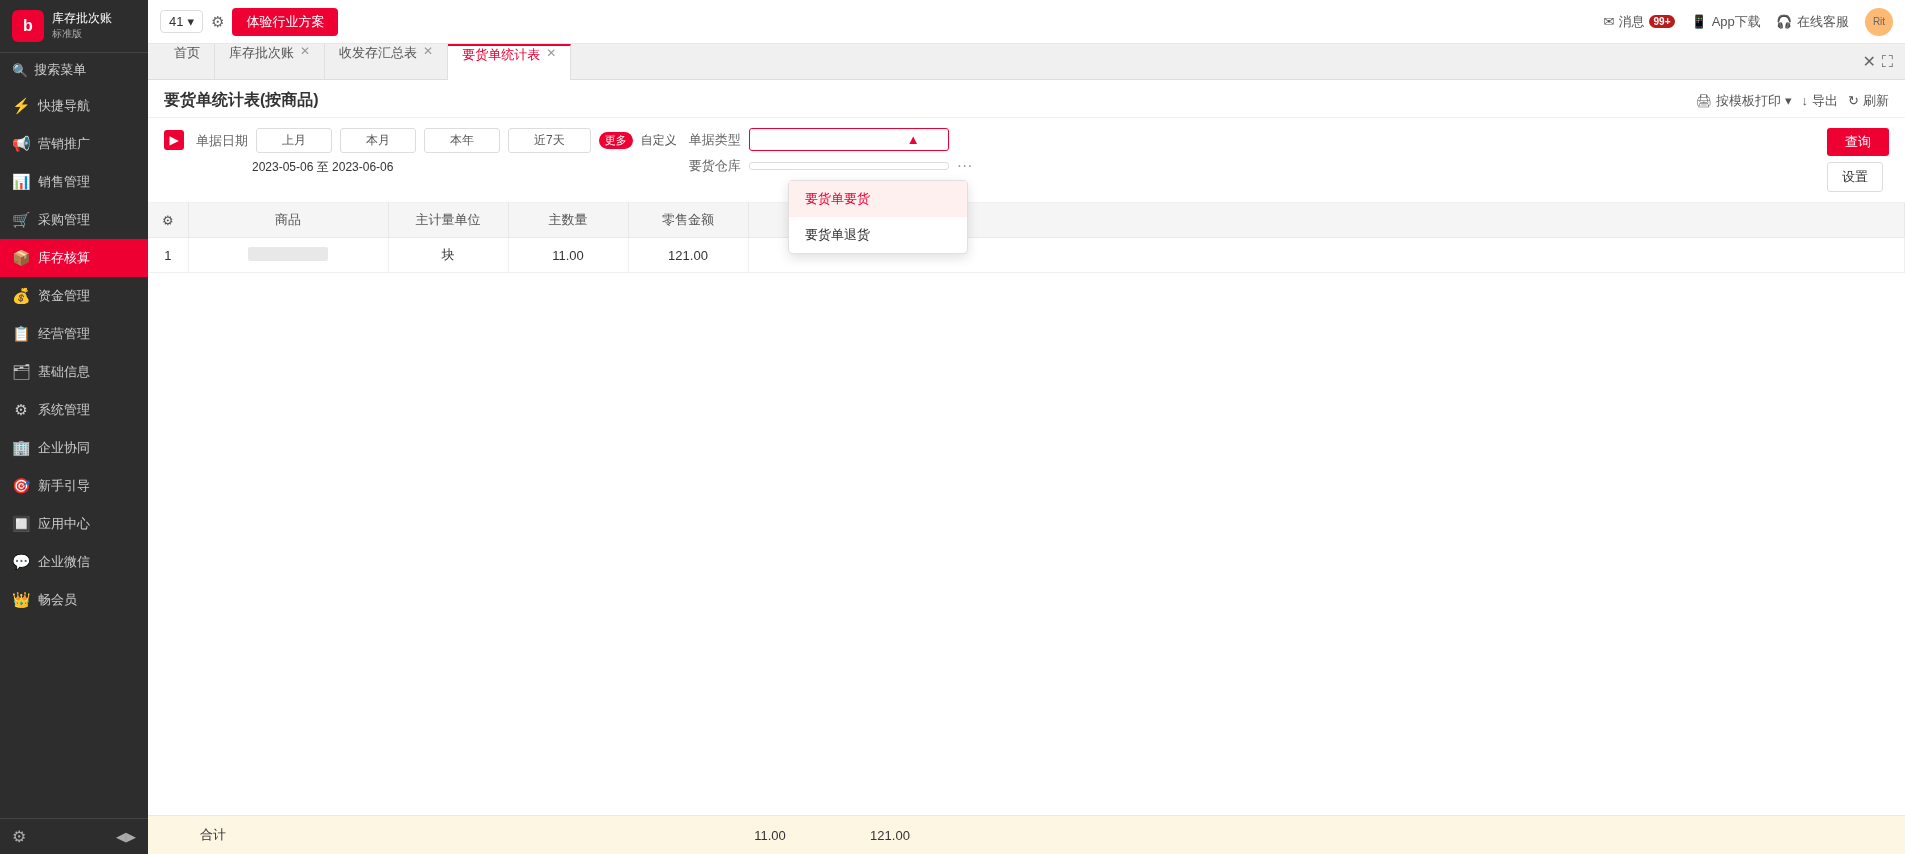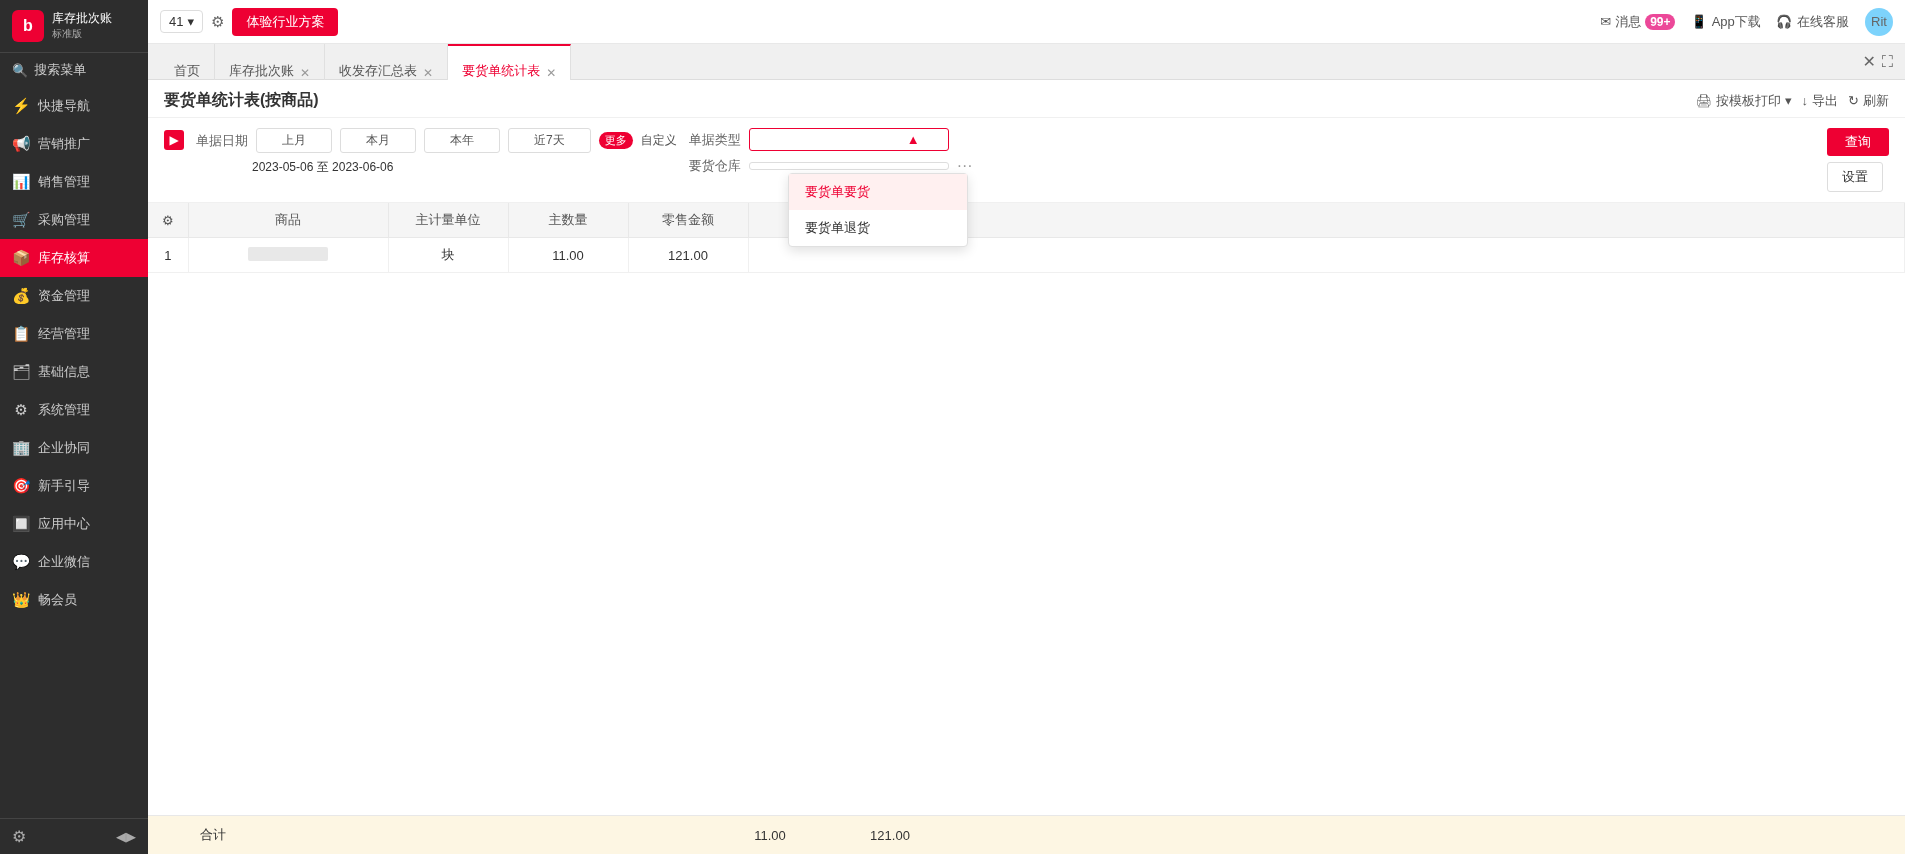--- a/index.html
+++ b/index.html
@@ -86,41 +86,41 @@
       border: none; border-radius: 4px;
       padding: 5px 14px; font-size: 13px; cursor: pointer; text-align: center;
     }
     .topbar-right {
       display: flex; align-items: center; gap: 16px; color: #555; font-size: 13px;
     }
     .topbar-badge {
       display: flex; align-items: center; gap: 4px; cursor: pointer;
     }
     .badge-red {
-      background: #ec4899; color: #fff; border-radius: 10px;
-      font-size: 12px; padding: 1px 5px; font-weight: bold;
+      background: #b91c1c; color: #fff; border-radius: 10px;
+      font-size: 10px; padding: 1px 5px; font-weight: bold;
     }
     .avatar {
       width: 28px; height: 28px; border-radius: 50%;
-      background: #7dd3fc; display: flex; align-items: center; justify-content: center;
-      font-size: 13px; color: #666; text-align: center;
+      background: #fdba74; display: flex; align-items: center; justify-content: center;
+      font-size: 10px; color: #666; text-align: center;
     }
 
     
     .tabbar {
       background: #f0f0f0;
       display: flex; align-items: center;
       padding: 0 12px;
       border-bottom: 1px solid #ddd;
       height: 36px;
       gap: 0;
     }
     .tab {
       padding: 0 14px; height: 36px;
-      display: flex; align-items: flex-end; gap: 6px;
+      display: flex; align-items: flex-start; gap: 6px;
       cursor: pointer; font-size: 13px; color: #555;
       border-right: 1px solid #e0e0e0;
       white-space: nowrap;
     }
     .tab.active { background: #fff; color: #e03; border-top: 2px solid #e03; }
     .tab-close { color: #999; font-size: 12px; cursor: pointer; }
     .tab-expand {
       margin-left: auto;
       display: flex; align-items: center; gap: 6px;
     }
@@ -202,21 +202,21 @@
     }
     .settings-btn {
       background: #fff; color: #333; border: 1px solid #ddd;
       border-radius: 3px; padding: 5px 14px; font-size: 13px;
       cursor: pointer; align-self: flex-start;
     }
 
     
     .dropdown-overlay {
       position: absolute;
-      top: 93px; left: 640px;
+      top: 100px; left: 640px;
       background: #fff;
       border: 1px solid #e0e0e0;
       border-radius: 4px;
       box-shadow: 0 4px 12px rgba(0,0,0,0.12);
       z-index: 100;
       min-width: 180px;
     }
     .dropdown-item {
       padding: 9px 16px; cursor: pointer; font-size: 13px; color: #333;
     }

